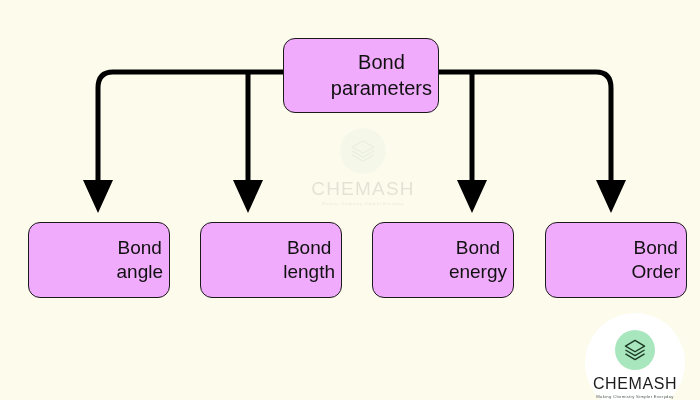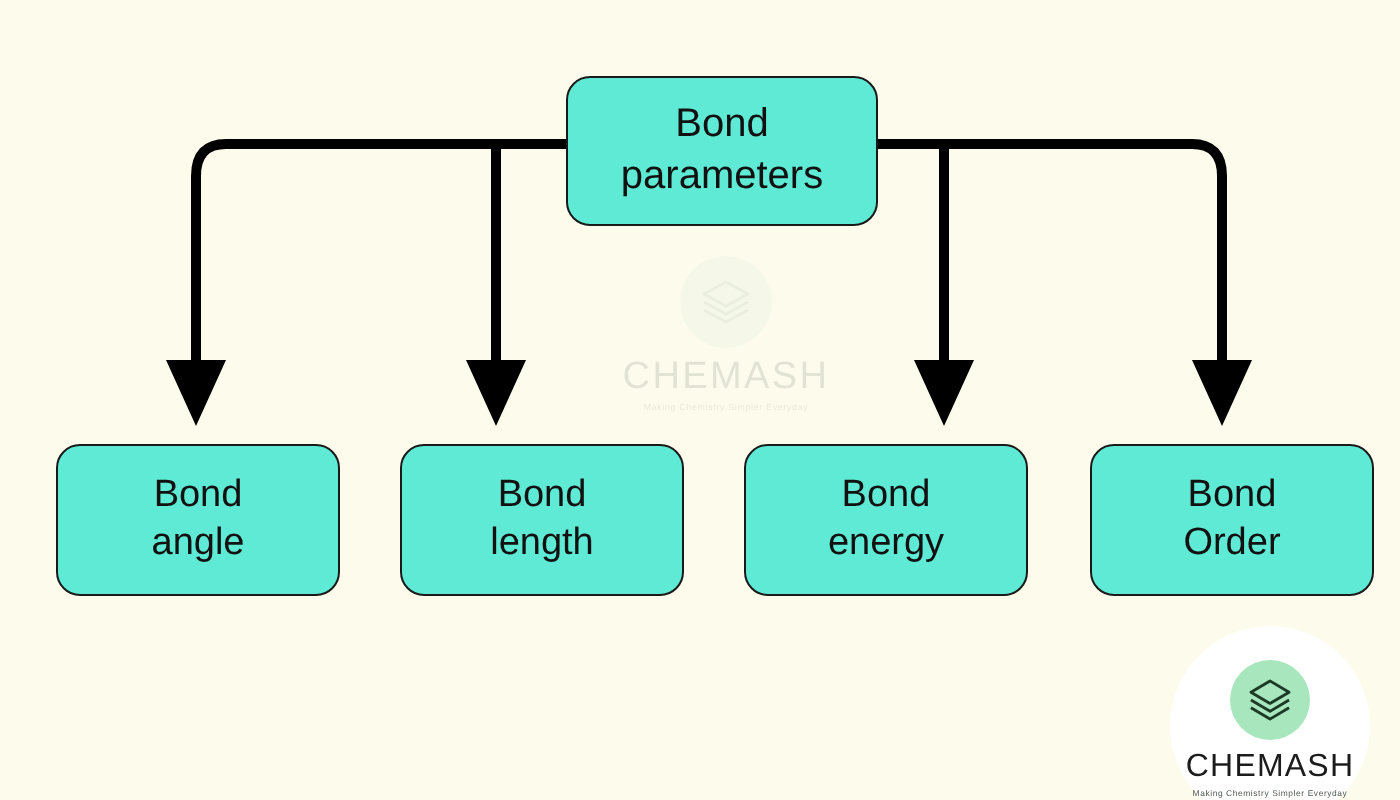--- a/index.html
+++ b/index.html
@@ -25,26 +25,26 @@
     top: 0;
     width: 700px;
     height: 400px;
   }
   #connectors { z-index: 2; }
   #watermark-layer { z-index: 1; }
   .node {
     position: absolute;
     z-index: 3;
     box-sizing: border-box;
-    background: #5eead4;
+    background: #f0abfc;
     border: 1px solid #1a1a1a;
     border-radius: 12px;
     display: flex;
     align-items: center;
-    justify-content: center;
+    justify-content: flex-end;
     text-align: center;
     color: #111111;
     line-height: 1.28;
     font-size: 19px;
     font-family: "Liberation Sans", sans-serif;
   }
   .node-label {
     display: block;
     white-space: pre-line;
     padding: 0 6px;

